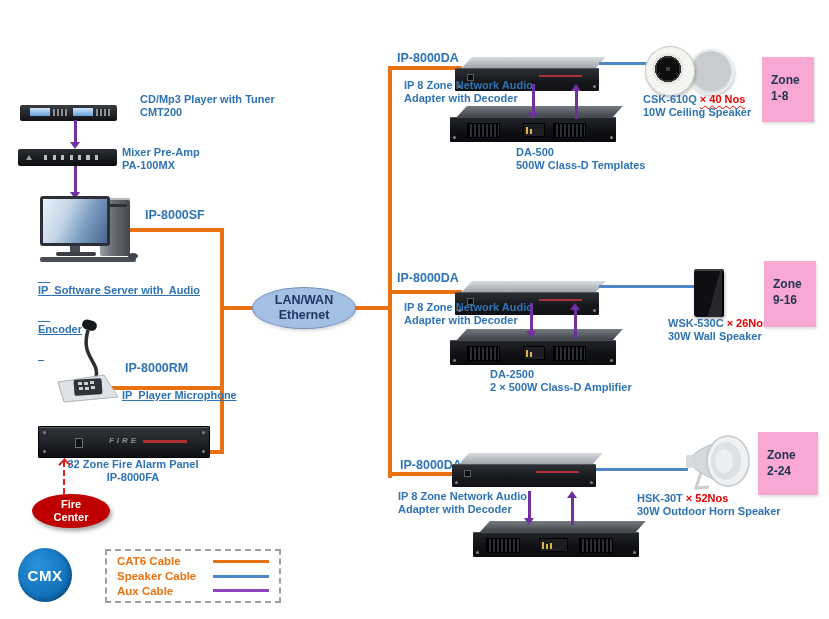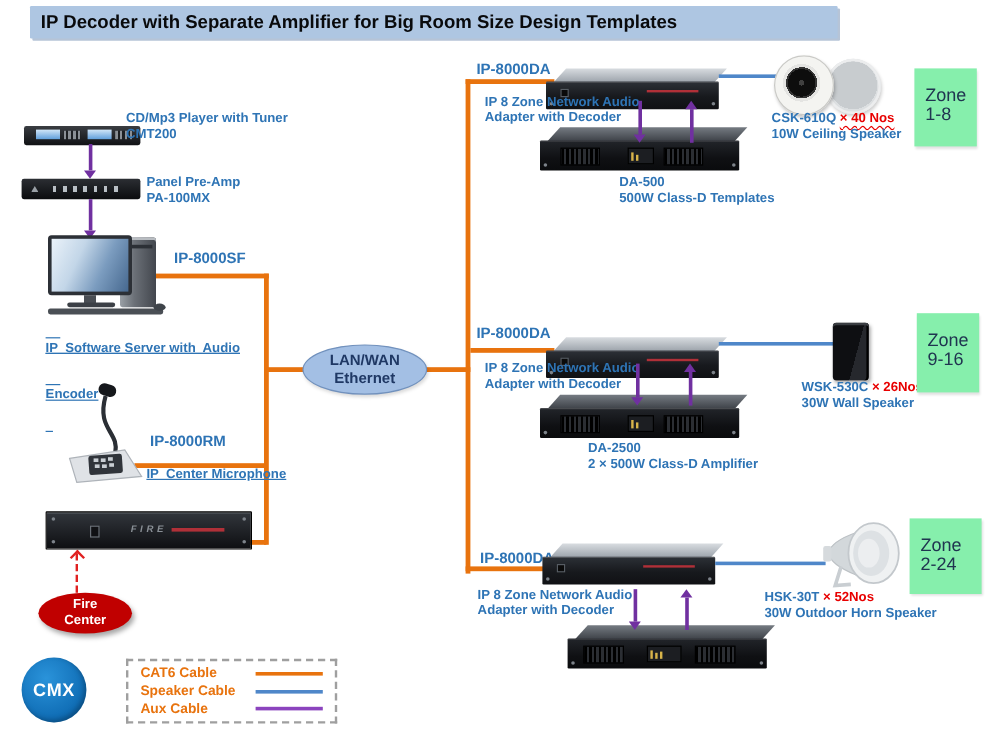--- a/index.html
+++ b/index.html
@@ -35,21 +35,21 @@
       border-left:2px solid #E02020;border-top:2px solid #E02020;transform:rotate(45deg);}
 
   
   .hub{background:#A3BFE4;border:1.5px solid #7191BD;border-radius:50%;
        display:flex;flex-direction:column;align-items:center;justify-content:center;
        font-size:12.5px;font-weight:700;color:#1F3864;line-height:15px;
        box-shadow:1px 2px 3px rgba(0,0,0,.15);box-sizing:border-box;}
   .fire-ellipse{background:#C00000;border-radius:50%;display:flex;flex-direction:column;
        align-items:center;justify-content:center;color:#fff;font-weight:700;font-size:11px;
        line-height:13px;box-shadow:2px 3px 4px rgba(0,0,0,.35);}
-  .zone-box{background:#86efac;color:#203550;font-weight:400;font-size:15px;line-height:16px;
+  .zone-box{background:#f9a8d4;color:#203550;font-weight:700;font-size:12px;line-height:16px;
        padding:15px 0 0 9px;box-sizing:border-box;box-shadow:1px 2px 2px rgba(0,0,0,.12);}
 
   
   .rack .rtop{position:absolute;left:6px;right:10px;top:0;height:12px;
        background:linear-gradient(180deg,#d8dce0 0%,#9aa1a9 100%);
        transform:skewX(-42deg);transform-origin:100% 100%;}
   .rack .rfront{position:absolute;left:0;right:6px;top:11px;bottom:0;border-radius:1px;
        background:linear-gradient(180deg,#2d3137 0%,#17191d 55%,#101114 100%);
        box-shadow:inset 0 1px 0 rgba(255,255,255,.18);}
   .amp .rtop{background:linear-gradient(180deg,#757b82 0%,#3c4046 100%);}
@@ -110,51 +110,50 @@
   .legend-line{width:72px;height:3px;}
   .cmx-logo{border-radius:50%;background:radial-gradient(circle at 38% 32%,#2a93da 0%,#0f6cb4 70%,#0a5e9e 100%);
        display:flex;align-items:center;justify-content:center;color:#fff;font-weight:700;
        font-size:15px;letter-spacing:.5px;box-shadow:inset -2px -2px 4px rgba(0,0,0,.25);}
 </style>
 </head>
 <body>
 
 <div class="canvas">
 
-  <div class="abs title-bar">IP Decoder with Separate Amplifier for Big Room Size Design Templates</div>
 
   <div class="abs oline" style="left:128px;top:228px;width:96px;height:4px;"></div>
   <div class="abs oline" style="left:220px;top:228px;width:4px;height:226px;"></div>
   <div class="abs oline" style="left:222px;top:306px;width:34px;height:4px;"></div>
   <div class="abs oline" style="left:112px;top:386px;width:110px;height:4px;"></div>
   <div class="abs oline" style="left:202px;top:450px;width:20px;height:4px;"></div>
   <div class="abs oline" style="left:354px;top:306px;width:38px;height:4px;"></div>
   <div class="abs oline" style="left:388px;top:66px;width:4px;height:412px;"></div>
   <div class="abs oline" style="left:388px;top:66px;width:74px;height:4px;"></div>
   <div class="abs oline" style="left:392px;top:290px;width:70px;height:4px;"></div>
   <div class="abs oline" style="left:388px;top:472px;width:66px;height:4px;"></div>
 
   <div class="abs cdp" style="left:20px;top:105px;width:97px;height:16px;">
     <div class="scr" style="left:10px;"></div>
     <div class="btns" style="left:33px;"></div>
     <div class="scr" style="left:53px;"></div>
     <div class="btns" style="left:76px;"></div>
   </div>
-  <div class="abs lbl" style="left:105px;top:93px;">
+  <div class="abs lbl" style="left:140px;top:93px;">
     <div>CD/Mp3 Player with Tuner</div>
     <div>CMT200</div>
   </div>
   <div class="abs arrow-v down" style="left:74px;top:120px;height:22px;"></div>
 
   <div class="abs mix" style="left:18px;top:149px;width:99px;height:17px;">
     <div class="mlogo"></div>
     <div class="knobs"></div>
   </div>
   <div class="abs lbl" style="left:122px;top:146px;">
-    <div>Panel Pre-Amp</div>
+    <div>Mixer Pre-Amp</div>
     <div>PA-100MX</div>
   </div>
   <div class="abs arrow-v down" style="left:74px;top:166px;height:26px;"></div>
 
   <div class="abs" style="left:40px;top:194px;width:100px;height:70px;">
     <div class="abs tower" style="left:60px;top:4px;width:30px;height:58px;">
       <div class="bay"></div>
     </div>
     <div class="abs monitor" style="left:0;top:2px;width:70px;height:50px;">
       <div class="mscreen"></div>
@@ -180,30 +179,34 @@
         <rect x="26" y="64" width="4" height="3"></rect>
           <rect x="32" y="64" width="4" height="3"></rect>
           <rect x="38" y="63" width="4" height="3"></rect>
         <rect x="27" y="69" width="4" height="3"></rect>
           <rect x="33" y="69" width="4" height="3"></rect>
           <rect x="39" y="68" width="4" height="3"></rect>
       </g>
     </svg>
   </div>
   <div class="abs model" style="left:125px;top:361px;">IP-8000RM</div>
-  <div class="abs lbl pre" style="left:122px;top:389px;">IP  Center Microphone</div>
+  <div class="abs lbl pre" style="left:122px;top:389px;">IP  Player Microphone</div>
 
   <div class="abs fpanel" style="left:38px;top:426px;width:170px;height:30px;">
     <span class="screw" style="left:4px;top:4px;"></span>
     <span class="screw" style="left:4px;bottom:4px;"></span>
     <span class="screw" style="right:4px;top:4px;"></span>
     <span class="screw" style="right:4px;bottom:4px;"></span>
     <div class="fpwr"></div>
     <div class="ftxt">FIRE</div>
     <div class="fred"></div>
+  </div>
+  <div class="abs lbl" style="left:48px;top:458px;width:170px;text-align:center;">
+    <div>32 Zone Fire Alarm Panel</div>
+    <div>IP-8000FA</div>
   </div>
   <div class="abs fire-arrow" style="left:63px;top:461px;height:33px;"></div>
   <div class="abs fire-ellipse" style="left:32px;top:494px;width:78px;height:34px;">
     <div>Fire</div>
     <div>Center</div>
   </div>
 
   <div class="abs hub" style="left:252px;top:287px;width:104px;height:42px;">
     <div>LAN/WAN</div>
     <div>Ethernet</div>

